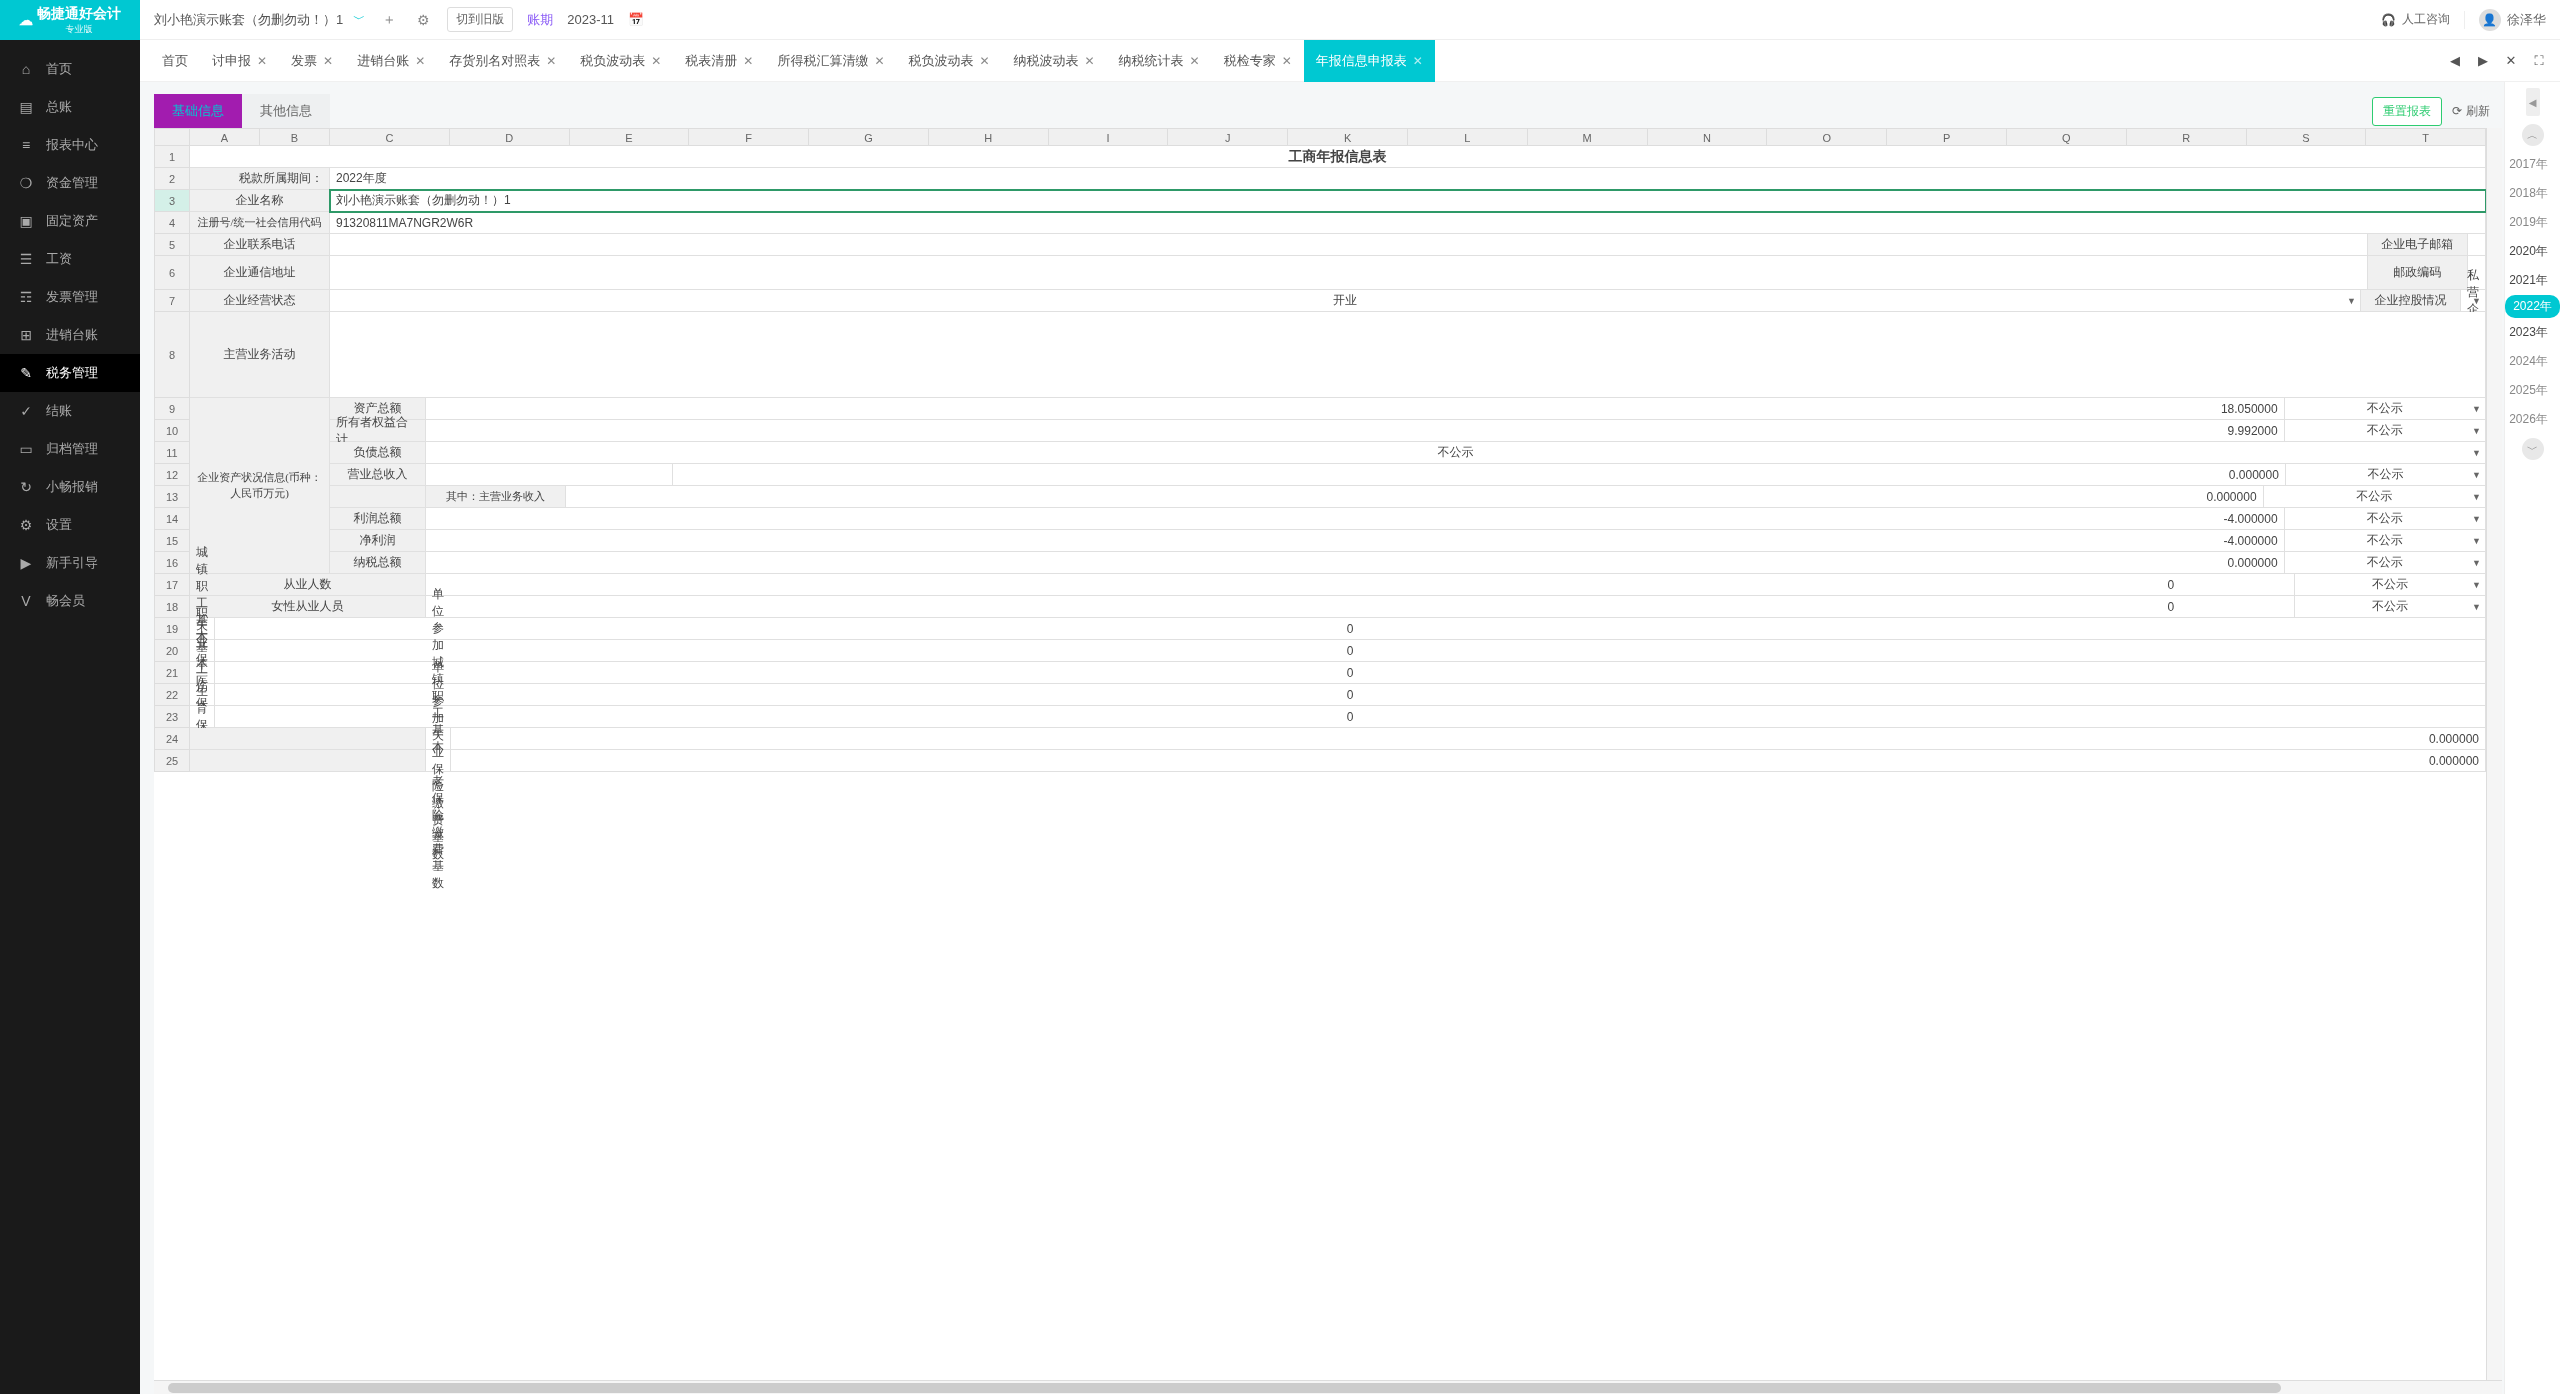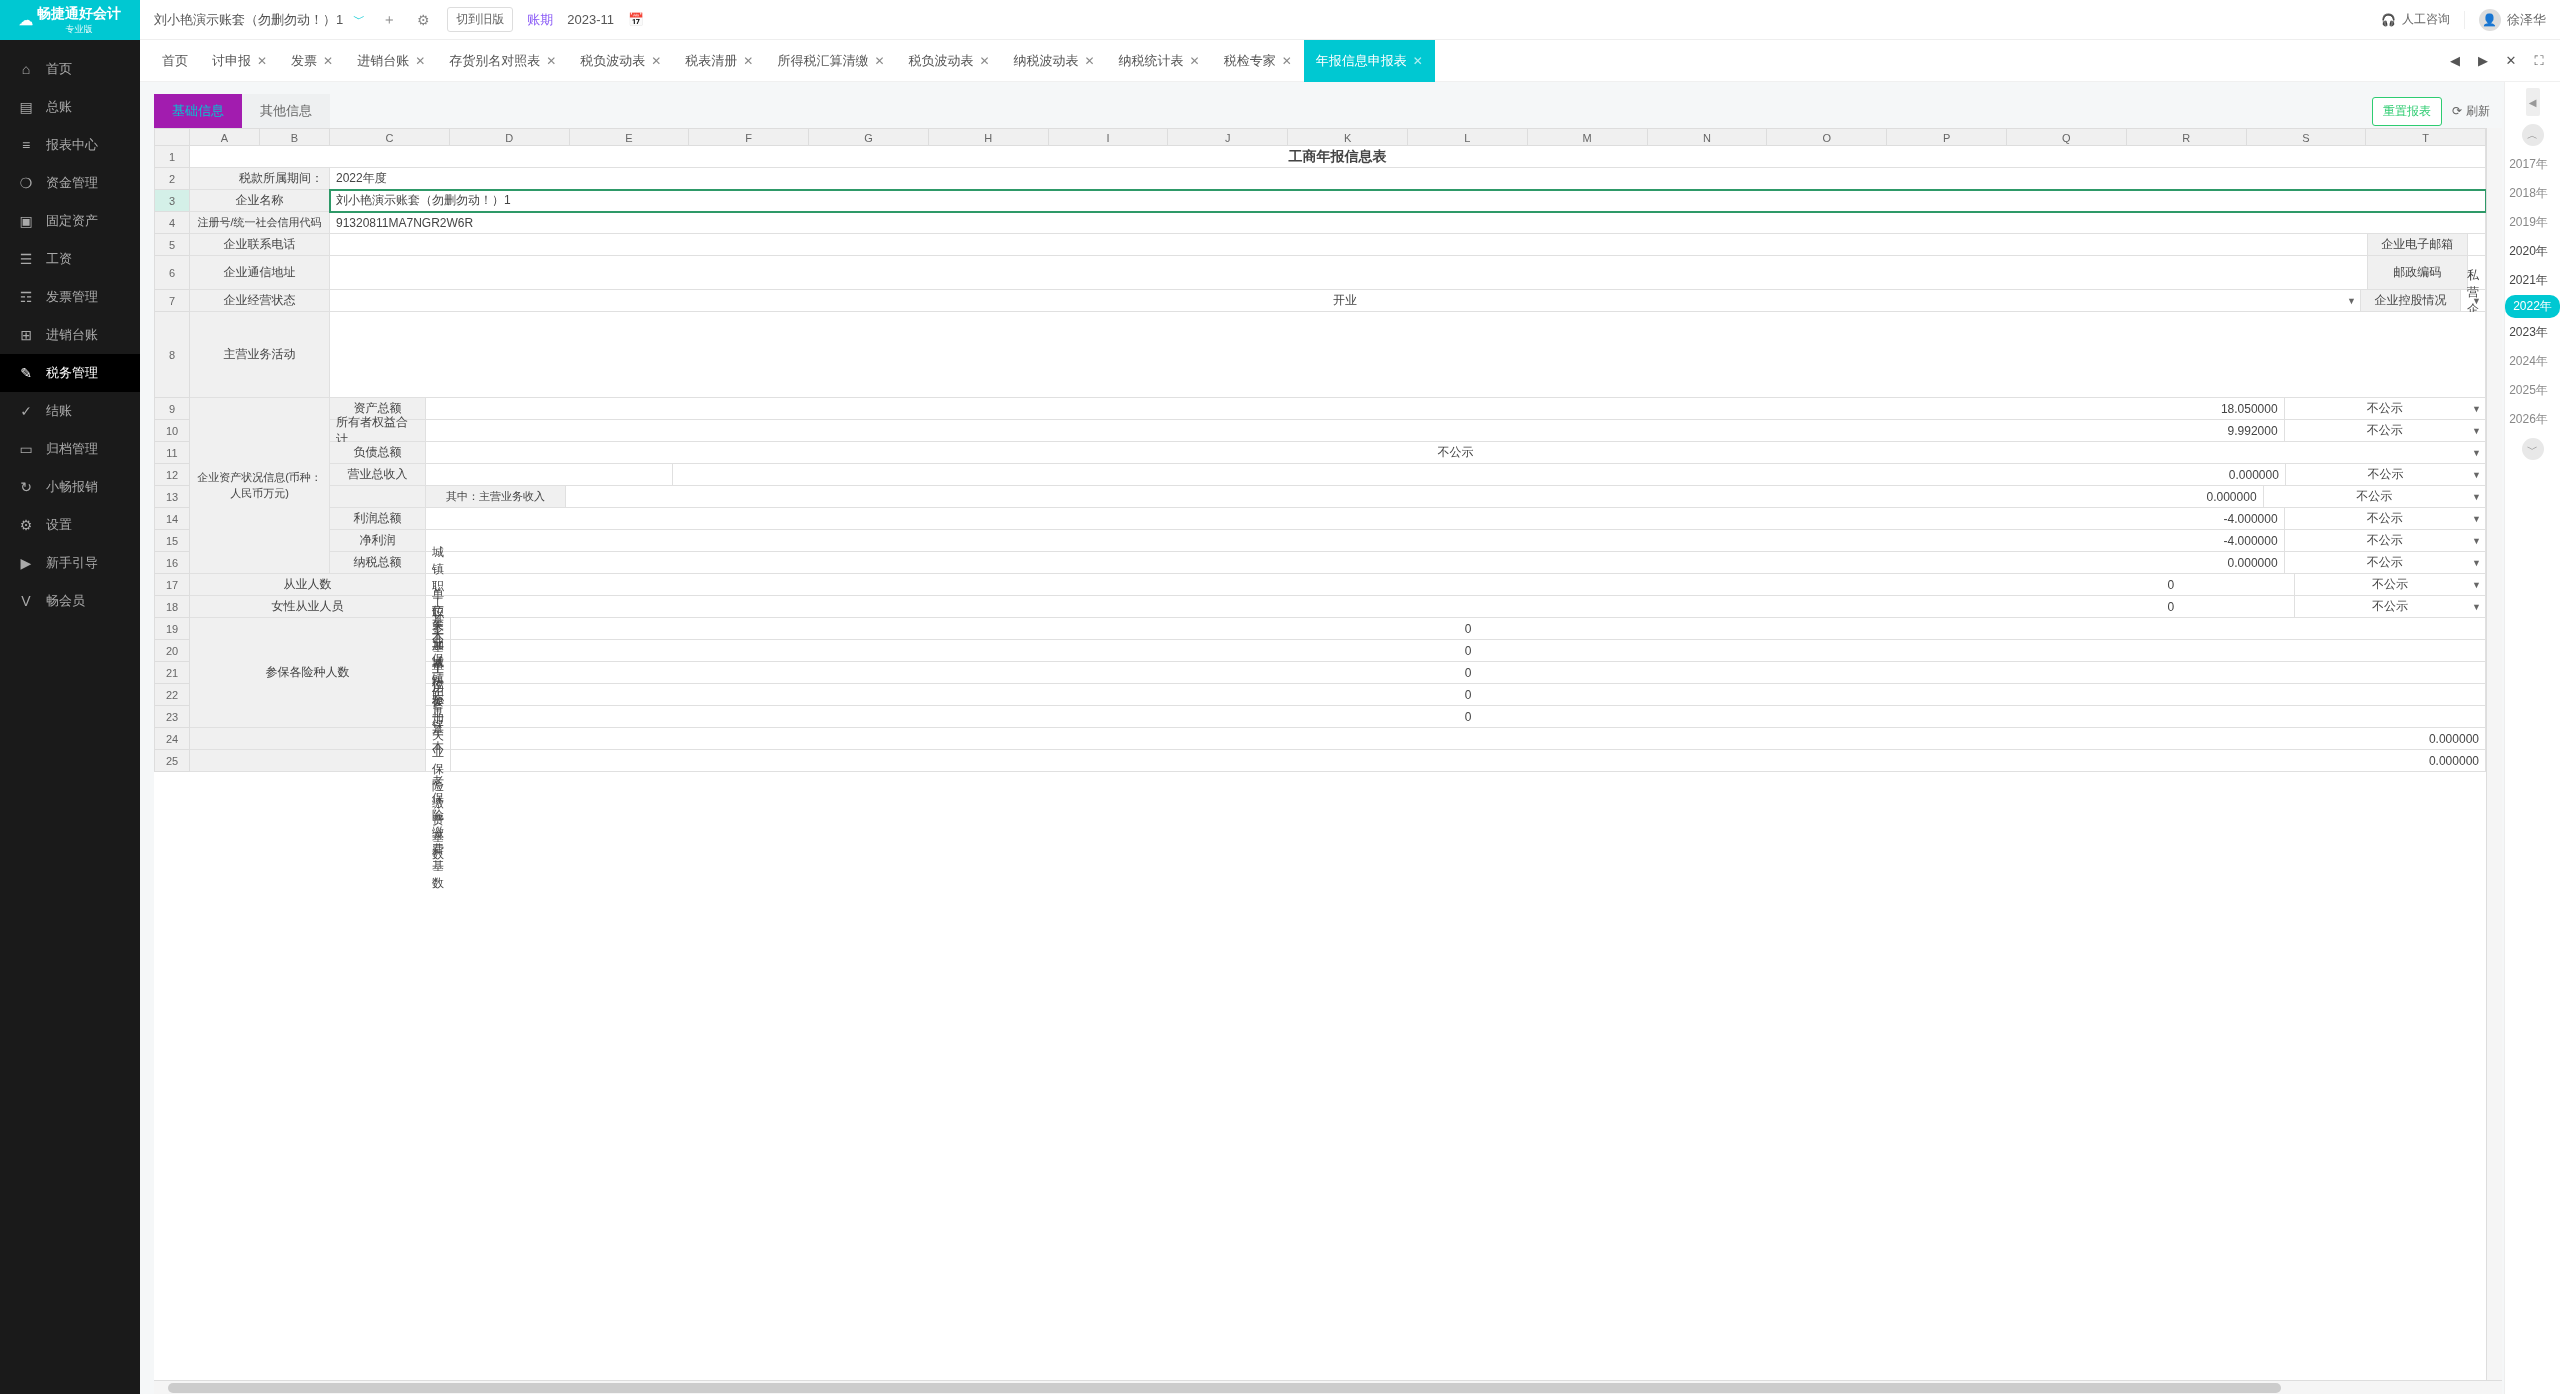--- a/index.html
+++ b/index.html
@@ -57,21 +57,21 @@
 
 .sheet-wrap { flex: 1; background: #fff; display: flex; min-height: 0; margin-right: 2px; }
 .sheet-scroll { flex: 1; overflow: auto; position: relative; }
 .colhead-row { display: flex; position: sticky; top: 0; background: #f0f0f0; z-index: 2; }
 .corner { width: 36px; height: 18px; border: 1px solid #ddd; background: #f0f0f0; flex-shrink: 0; }
 .colhead { height: 18px; border: 1px solid #ddd; border-left: none; background: #f0f0f0; text-align: center; font-size: 11px; color: #666; line-height: 18px; }
 .rowhead { width: 36px; border: 1px solid #ddd; border-top: none; background: #f0f0f0; text-align: center; font-size: 11px; color: #666; display: flex; align-items: center; justify-content: center; flex-shrink: 0; }
 .rowhead.active-row { background: #d4f0e8; }
 .row { display: flex; }
 .cell { border: 1px solid #e0e0e0; border-top: none; border-left: none; display: flex; align-items: center; padding: 0 6px; font-size: 12px; color: #444; background: #fff; position: relative; }
-.cell.label { background: #f0f0f0; justify-content: center; }
+.cell.label { background: #f0f0f0; justify-content: center; font-family: Liberation Serif, serif; }
 .cell.center { justify-content: center; }
 .cell.right { justify-content: flex-end; padding-left: 15px; }
 .active-cell-border { outline: 2px solid #2e9968; outline-offset: -1px; z-index: 1; }
 .dropdown-arrow { position: absolute; right: 4px; font-size: 9px; color: #666; }
 .vscroll-gutter { width: 16px; background: #f5f5f5; border-left: 1px solid #ddd; }
 
 
 .year-panel { width: 56px; background: #fff; border-left: 1px solid #eee; display: flex; flex-direction: column; align-items: center; padding-top: 6px; gap: 0; }
 .year-collapse { width: 14px; height: 28px; background: #eee; color: #999; font-size: 10px; display: flex; align-items: center; justify-content: center; cursor: pointer; border-radius: 2px; margin-bottom: 4px; }
 .year-up, .year-down { width: 22px; height: 22px; border-radius: 50%; background: #e8e8e8; color: #888; display: flex; align-items: center; justify-content: center; cursor: pointer; font-size: 11px; margin: 4px 0; }
@@ -407,21 +407,20 @@
                   <div class="cell" style="flex:80;height:22px;justify-content:center">不公示<span class="dropdown-arrow">▼</span></div>
                 </div>
                 <div class="row" style="align-items:stretch">
                   <div style="display:flex;flex-direction:column">
                     <div class="rowhead" style="height:22px">19</div>
                     <div class="rowhead" style="height:22px">20</div>
                     <div class="rowhead" style="height:22px">21</div>
                     <div class="rowhead" style="height:22px">22</div>
                     <div class="rowhead" style="height:22px">23</div>
                   </div>
-                  <div class="cell label" style="width:236px;height:110px;font-size:12px">参保各险种人数</div>
                   <div style="flex:1;display:flex;flex-direction:column">
                     <div class="row">
                       <div class="cell" style="flex:1;height:22px">城镇职工基本养老保险</div>
                       <div class="cell center" style="flex:620;height:22px;">0</div>
                     </div>
                     <div class="row">
                       <div class="cell" style="flex:1;height:22px">失业保险</div>
                       <div class="cell center" style="flex:620;height:22px;">0</div>
                     </div>
                     <div class="row">

